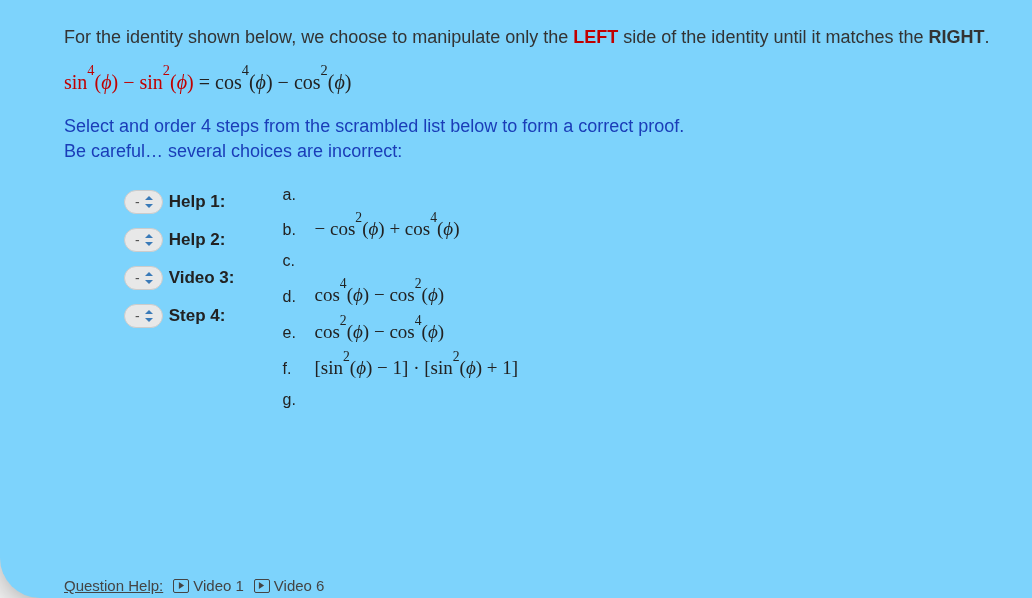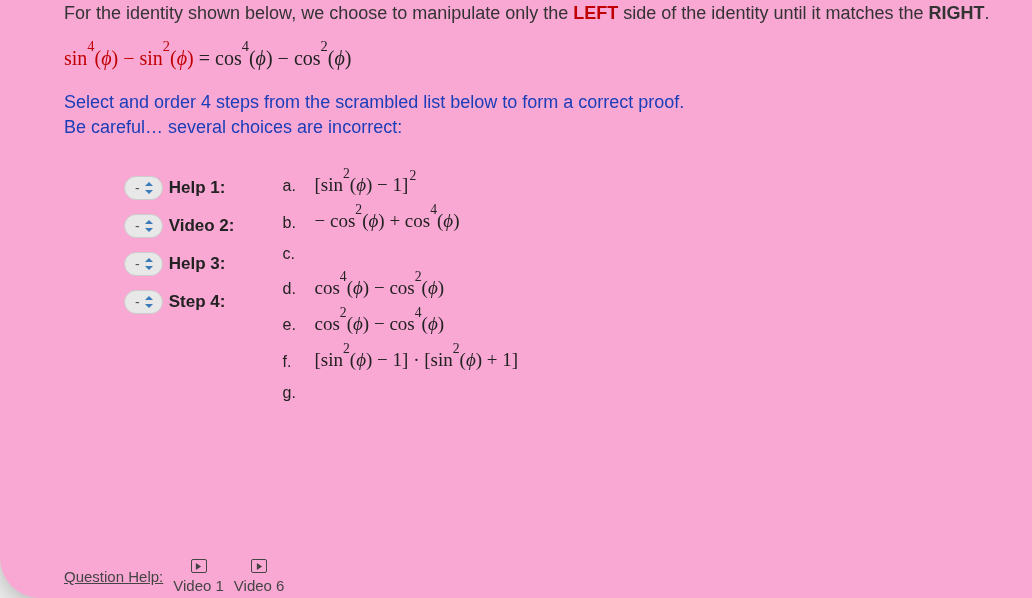--- a/index.html
+++ b/index.html
@@ -9,22 +9,22 @@
     }
     body {
       font-family: "Segoe UI", Tahoma, Geneva, Verdana, sans-serif;
       background: #f5f5f5;
       padding: 0;
       width: 1032px;
       height: 598px;
       overflow: hidden;
     }
     .page {
-      background: #f9a8d4;
-      padding: 0 28px 0 64px;
+      background: #7dd3fc;
+      padding: 24px 28px 0 64px;
       border-bottom-left-radius: 40px;
       height: 100%;
       position: relative;
       box-shadow: 0 6px 30px rgba(0,0,0,0.3);
     }
     .intro {
       font-size: 18px;
       color: #333;
       line-height: 1.45;
       margin-bottom: 18px;
@@ -42,21 +42,21 @@
       color: #222;
       margin-bottom: 20px;
     }
     .identity .lhs {
       color: #c00000;
     }
     .instructions {
       font-size: 18px;
       color: #1a3db8;
       line-height: 1.4;
-      margin-bottom: 32px;
+      margin-bottom: 22px;
     }
     .content-row {
       display: flex;
       gap: 48px;
       padding-left: 60px;
     }
     .steps-col {
       display: flex;
       flex-direction: column;
       gap: 14px;
@@ -120,21 +120,20 @@
       margin-left: 6px;
     }
     .qhelp .ql {
       text-decoration: underline;
     }
     .vlink {
       color: #444;
       display: inline-flex;
       align-items: center;
       gap: 4px;
-      flex-direction: column;
     }
     .vicon {
       display: inline-flex;
       width: 16px;
       height: 14px;
       border: 1.5px solid #444;
       border-radius: 2px;
       align-items: center;
       justify-content: center;
     }
@@ -175,49 +174,48 @@
         <span class="step-label">Help 1:</span>
       </div>
 
       <div class="step-row">
         <span class="step-selector">
           <span>-</span>
           <svg viewBox="0 0 10 12">
               <path d="M5 0 L9 4 L1 4 Z M5 12 L1 8 L9 8 Z" fill="#3a7ab8"></path>
             </svg>
         </span>
-        <span class="step-label">Video 2:</span>
-      </div>
-
-      <div class="step-row">
-        <span class="step-selector">
-          <span>-</span>
-          <svg viewBox="0 0 10 12">
-              <path d="M5 0 L9 4 L1 4 Z M5 12 L1 8 L9 8 Z" fill="#3a7ab8"></path>
-            </svg>
-        </span>
-        <span class="step-label">Help 3:</span>
+        <span class="step-label">Help 2:</span>
+      </div>
+
+      <div class="step-row">
+        <span class="step-selector">
+          <span>-</span>
+          <svg viewBox="0 0 10 12">
+              <path d="M5 0 L9 4 L1 4 Z M5 12 L1 8 L9 8 Z" fill="#3a7ab8"></path>
+            </svg>
+        </span>
+        <span class="step-label">Video 3:</span>
       </div>
 
       <div class="step-row">
         <span class="step-selector">
           <span>-</span>
           <svg viewBox="0 0 10 12">
               <path d="M5 0 L9 4 L1 4 Z M5 12 L1 8 L9 8 Z" fill="#3a7ab8"></path>
             </svg>
         </span>
         <span class="step-label">Step 4:</span>
       </div>
 
     </div>
 
     <div class="choices-col">
       <div class="choice-row">
         <span class="choice-letter">a.</span>
-        <span>[sin<sup>2</sup>(<span class="mathit">ϕ</span>) − 1]<span class="sq-outer">2</span></span>
       </div>
       <div class="choice-row">
         <span class="choice-letter">b.</span>
         <span>− cos<sup>2</sup>(<span class="mathit">ϕ</span>) + cos<sup>4</sup>(<span class="mathit">ϕ</span>)</span>
       </div>
       <div class="choice-row">
         <span class="choice-letter">c.</span>
       </div>
       <div class="choice-row">
         <span class="choice-letter">d.</span>

